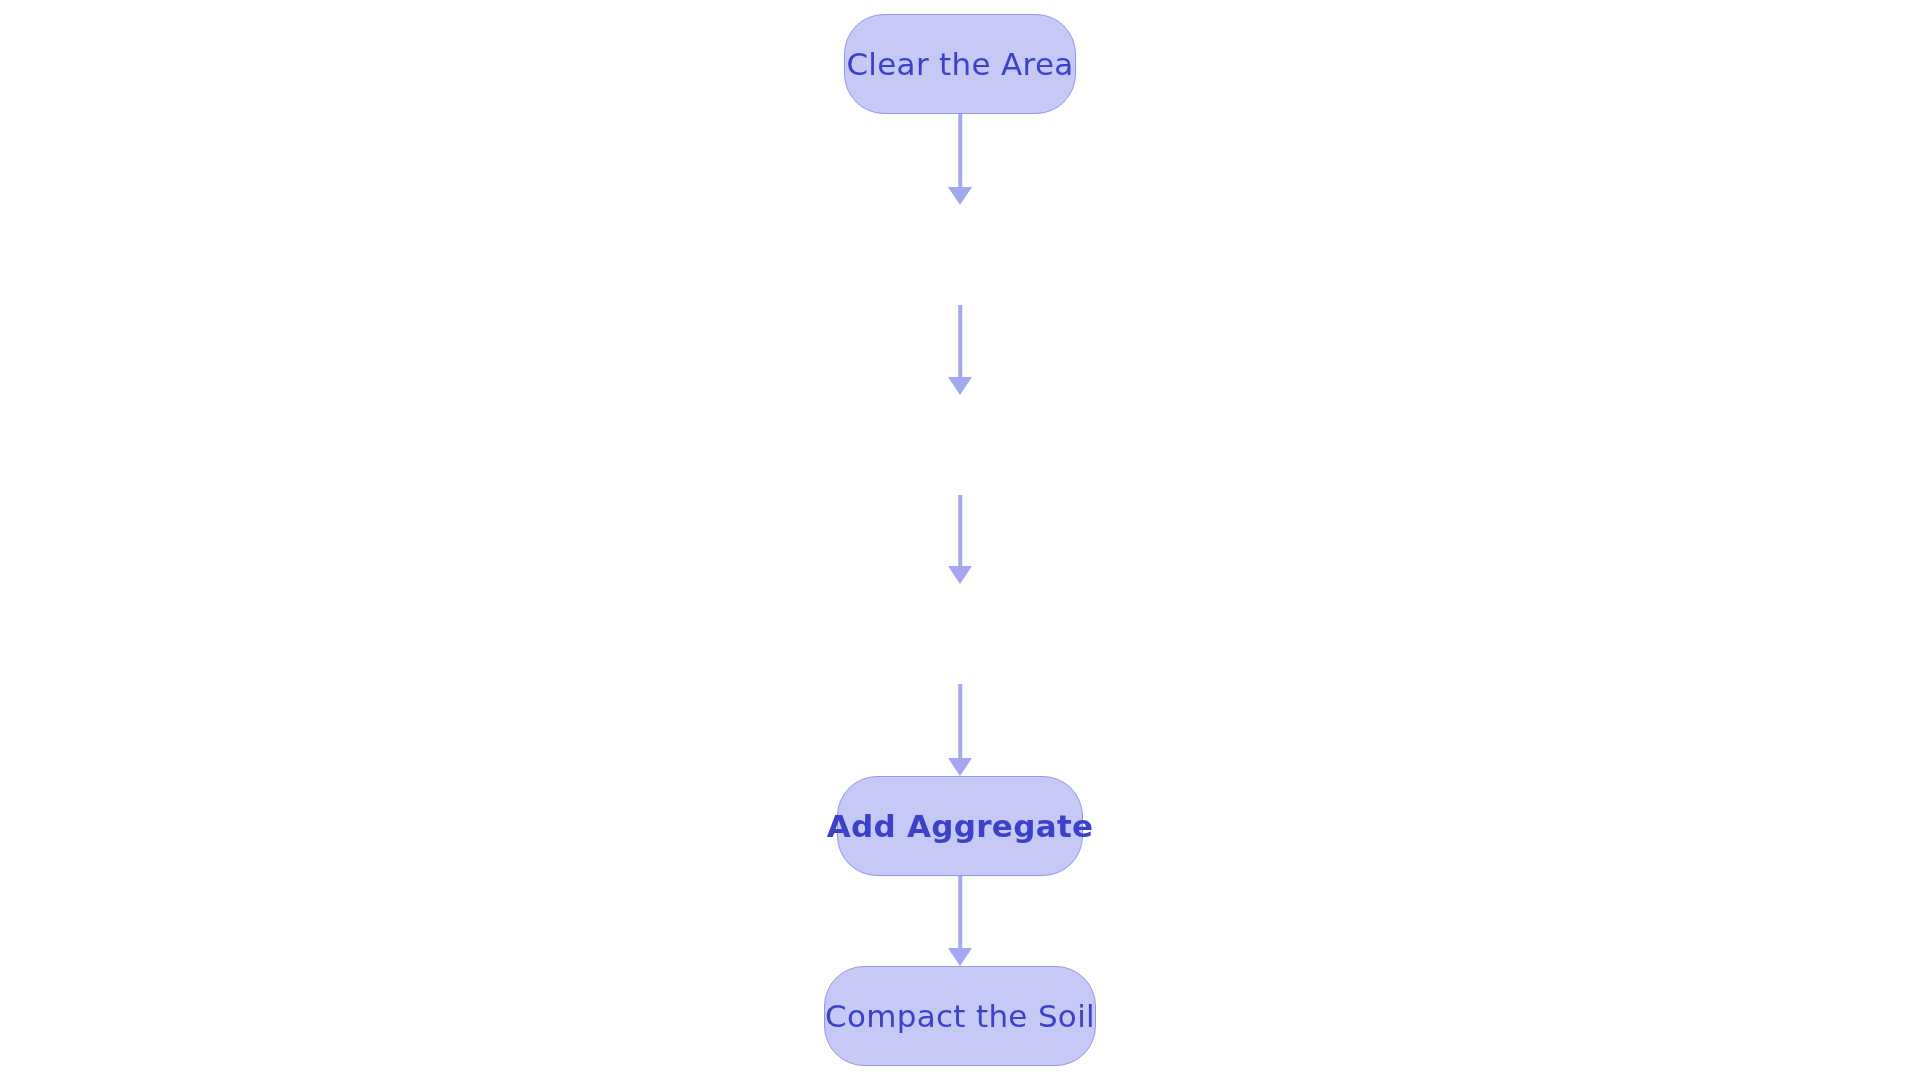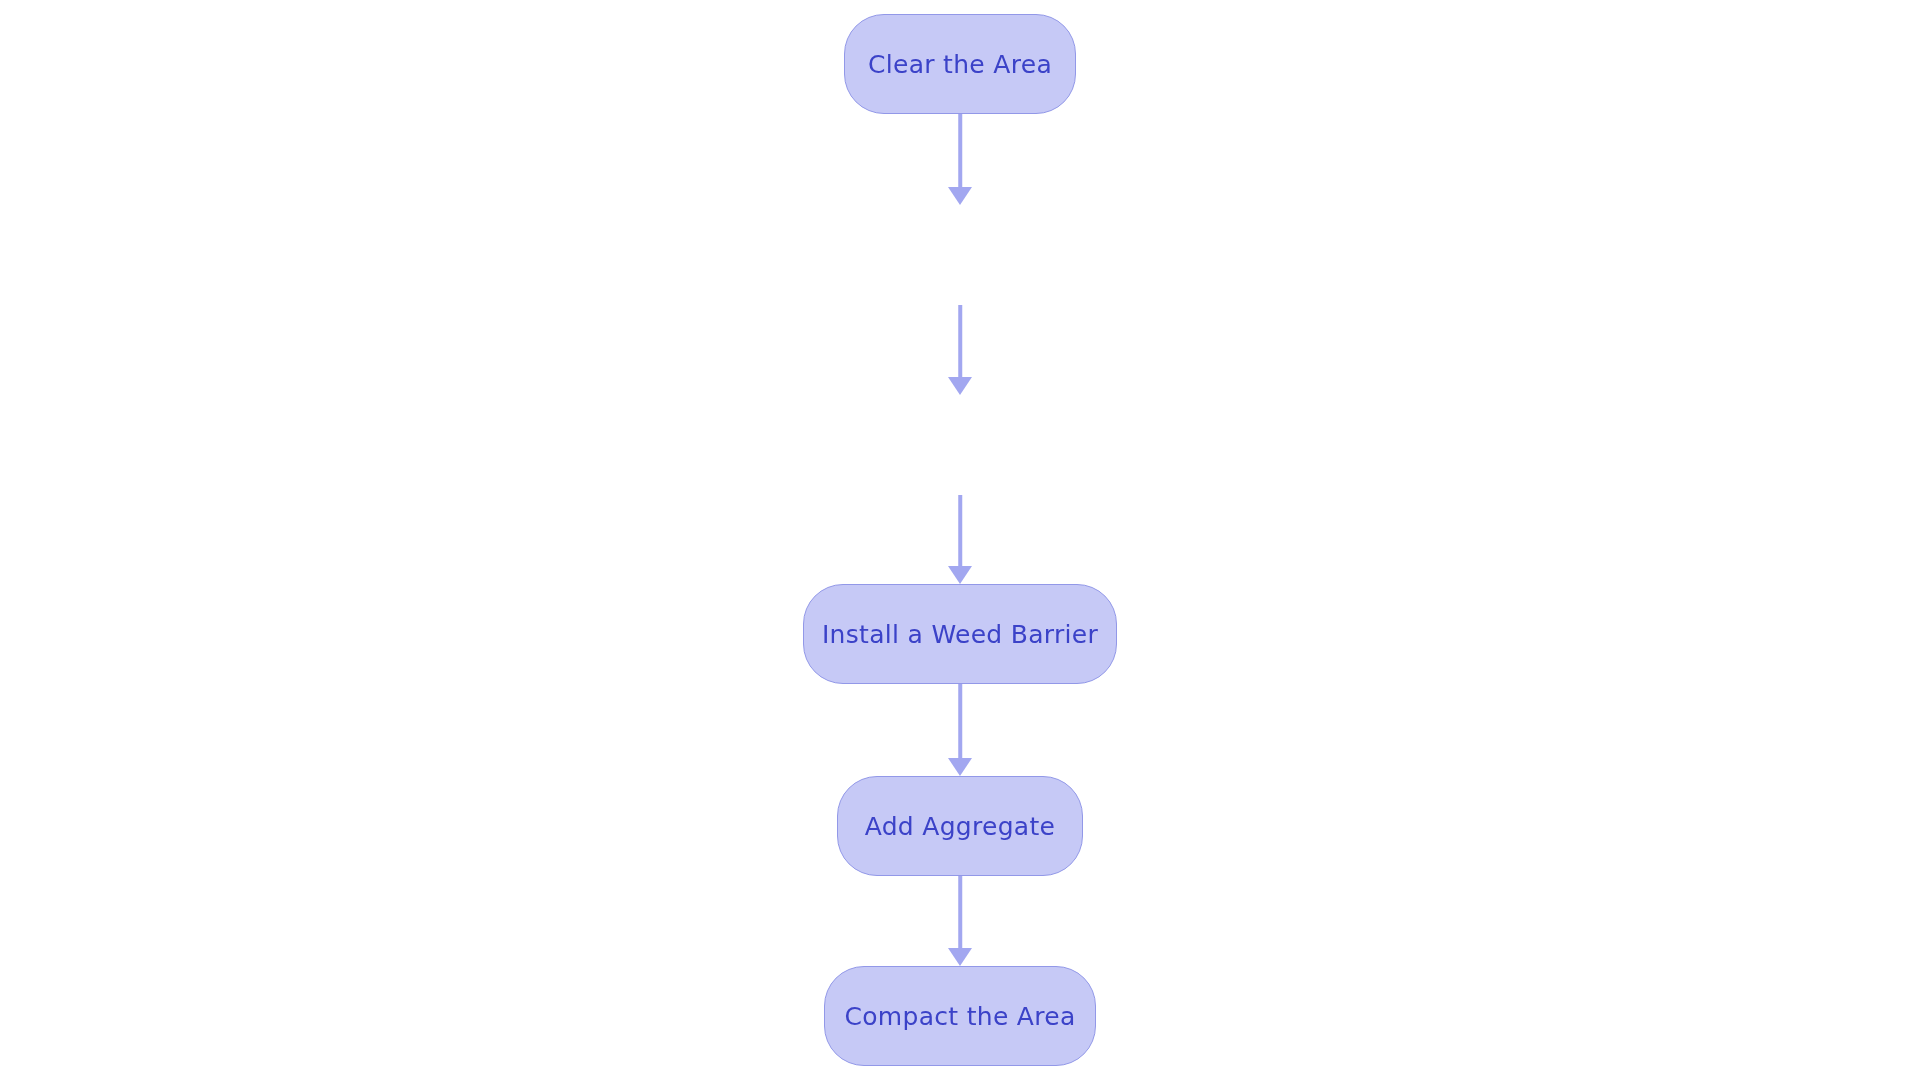--- a/index.html
+++ b/index.html
@@ -23,29 +23,29 @@
     box-sizing: border-box;
     background: #c6c9f6;
     border: 1.5px solid #9298e8;
     border-radius: 40px;
     display: flex;
     align-items: center;
     justify-content: center;
   }
   .node-label {
     color: #3b42c8;
-    font-size: 25px;
+    font-size: 31px;
     letter-spacing: 0.3px;
     white-space: nowrap;
   }
   .n1 { top: 14px;  width: 232px; }
   .n2 { top: 205px; width: 434px; }
   .n3 { top: 395px; width: 232px; }
   .n4 { top: 584px; width: 314px; }
-  .n5 { top: 776px; width: 246px; }
+  .n5 { top: 776px; width: 246px; font-weight: bold; }
   .n6 { top: 966px; width: 272px; }
 
   .arrow {
     position: absolute;
     left: 50%;
     transform: translateX(-50%);
     width: 24px;
   }
   .a1 { top: 114px; height: 91px; }
   .a2 { top: 305px; height: 90px; }
@@ -92,35 +92,32 @@
     <div class="arrow-line"></div>
     <div class="arrow-head"></div>
   </div>
 
 
   <div class="arrow a3">
     <div class="arrow-line"></div>
     <div class="arrow-head"></div>
   </div>
 
-  <div class="node n4">
-    <span class="node-label">Install a Weed Barrier</span>
-  </div>
 
   <div class="arrow a4">
     <div class="arrow-line"></div>
     <div class="arrow-head"></div>
   </div>
 
   <div class="node n5">
     <span class="node-label">Add Aggregate</span>
   </div>
 
   <div class="arrow a5">
     <div class="arrow-line"></div>
     <div class="arrow-head"></div>
   </div>
 
   <div class="node n6">
-    <span class="node-label">Compact the Area</span>
+    <span class="node-label">Compact the Soil</span>
   </div>
 
 </div>
 
 </body></html>

